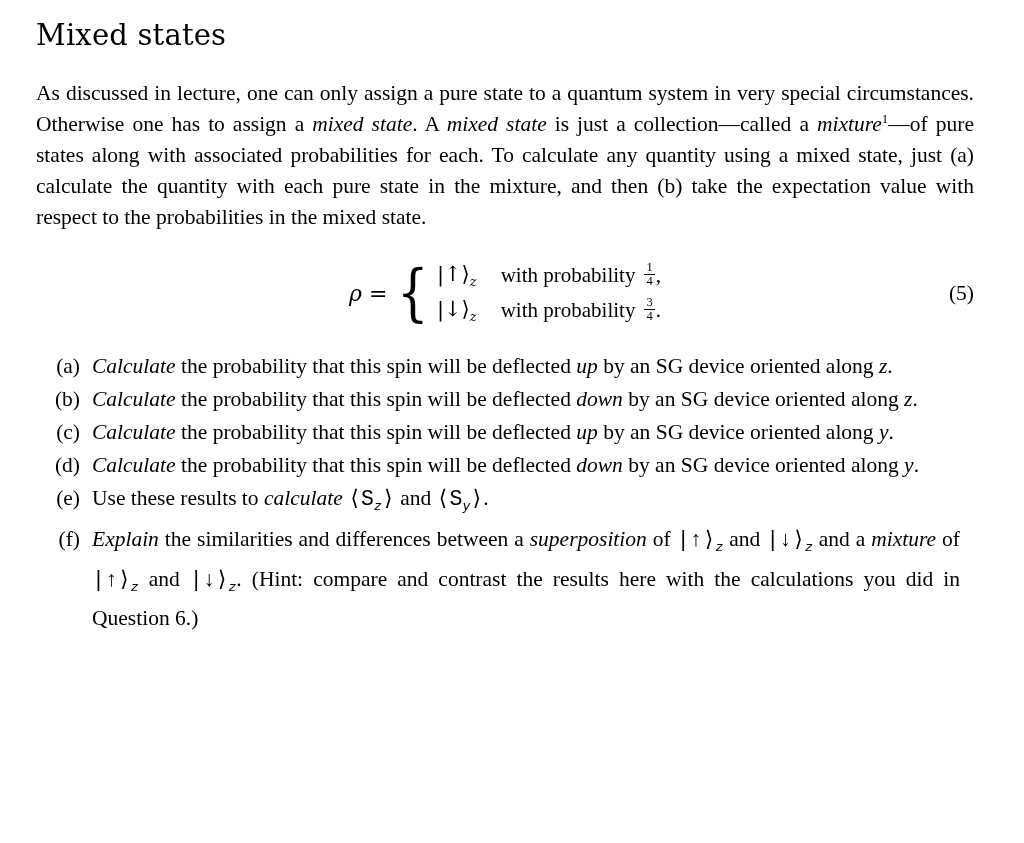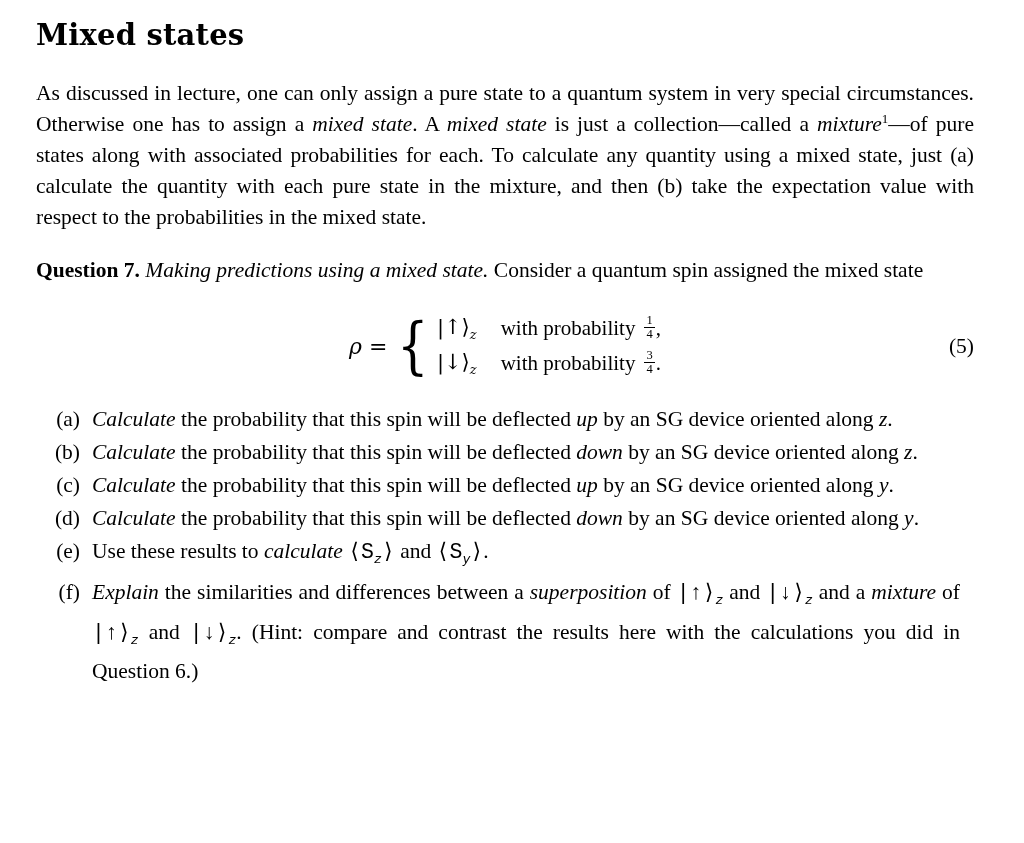--- a/index.html
+++ b/index.html
@@ -17,21 +17,21 @@
   .page {
     width: 1024px;
     height: 843px;
     box-sizing: border-box;
     padding: 10px 50px 0 36px;
     position: relative;
   }
   h1.section-title {
     font-family: "DejaVu Serif", serif;
     font-size: 29px;
-    font-weight: bold;
+    font-weight: normal;
     margin: 8px 0 26px 0;
     letter-spacing: 0.2px;
   }
   p.body-par {
     font-size: 21.5px;
     line-height: 31px;
     text-align: justify;
     margin: 0 0 22px 0;
     hyphens: none;
   }
@@ -142,25 +142,20 @@
 </style>
 </head>
 <body>
 
 <div class="page">
 
   <h1 class="section-title">Mixed states</h1>
 
   <p class="body-par">As discussed in lecture, one can only assign a pure state to a quantum system in very special circumstances. Otherwise one has to assign a <em>mixed state</em>. A <em>mixed state</em> is just a collection—called a <em>mixture</em><sup class="fn">1</sup>—of pure states along with associated probabilities for each. To calculate any quantity using a mixed state, just (a) calculate the quantity with each pure state in the mixture, and then (b) take the expectation value with respect to the probabilities in the mixed state.</p>
 
-  <p class="body-par">
-    <span class="q-label">Question 7.</span>
-    <em>Making predictions using a mixed state.</em>
-    <span>Consider a quantum spin assigned the mixed state</span>
-  </p>
 
   <div class="equation-row">
     <div class="eq-inner">
       <span class="rho">ρ =</span>
       <span class="brace">{</span>
       <div class="cases">
 
         <div class="case-line">
           <span class="ket"><span>|↑⟩</span><sub>z</sub></span>
           <span class="case-text">with probability</span>

